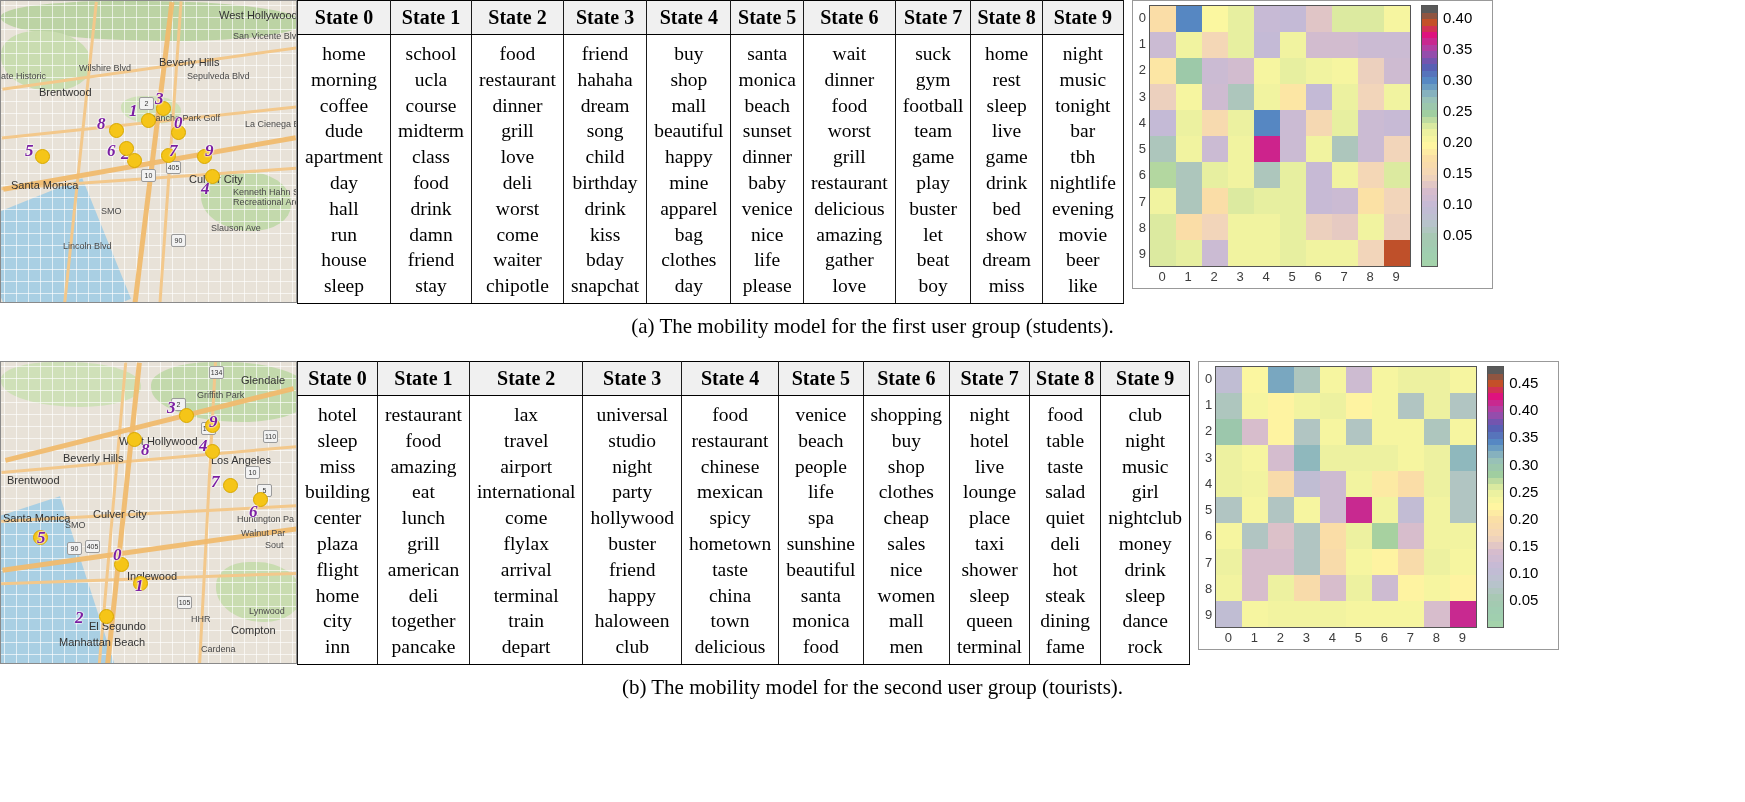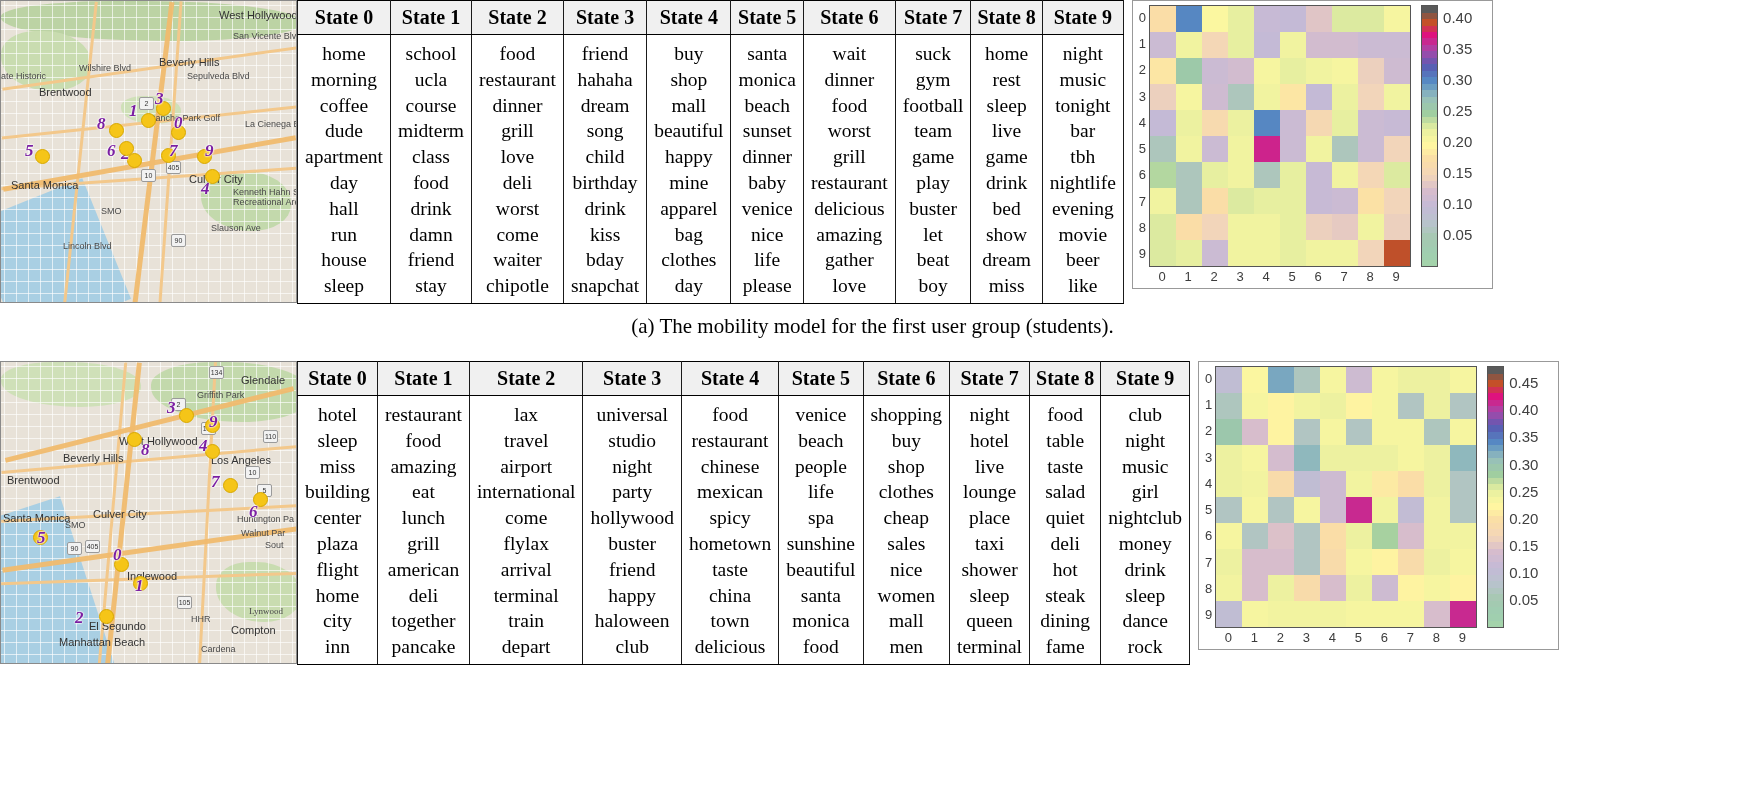--- a/index.html
+++ b/index.html
@@ -48,21 +48,21 @@
   .grid-col{display:flex;flex-direction:column;}
   .grid{display:grid;grid-template-columns:repeat(10,26px);grid-template-rows:repeat(10,26px);
         border:1px solid #555;box-sizing:content-box;}
   .cell{width:26px;height:26px;}
   .xlabels{display:grid;grid-template-columns:repeat(10,26px);padding-top:2px;}
   .xlabels span{font-family:"Liberation Sans",sans-serif;font-size:13px;color:#3c3c3c;text-align:center;}
   .cbar-wrap{display:flex;align-items:flex-start;padding-left:10px;}
   .cbar{width:15px;height:260px;border:1px solid #555;}
   .cbar-ticks{position:relative;height:262px;width:50px;}
   .cbar-ticks span{position:absolute;left:5px;transform:translateY(-50%);
-                   font-family:"Liberation Sans",sans-serif;font-size:15px;color:#404040;}
+                   font-family:"Liberation Sans",sans-serif;font-size:15px;color:#000000;}
 
   
   .caption{text-align:center;font-size:21px;font-family:"Liberation Serif",serif;padding:9px 0 0 0;}
   .spacer{height:22px;}
 </style>
 </head>
 <body>
 
 <div id="root">
     <div class="figure">
@@ -555,21 +555,21 @@
           <div class="maplabel big" style="left: 118px; top: 73px;">West Hollywood</div>
           <div class="maplabel big" style="left: 62px; top: 90px;">Beverly Hills</div>
           <div class="maplabel big" style="left: 210px; top: 92px;">Los Angeles</div>
           <div class="maplabel big" style="left: 6px; top: 112px;">Brentwood</div>
           <div class="maplabel big" style="left: 92px; top: 146px;">Culver City</div>
           <div class="maplabel big" style="left: 2px; top: 150px;">Santa Monica</div>
           <div class="maplabel big" style="left: 126px; top: 208px;">Inglewood</div>
           <div class="maplabel big" style="left: 88px; top: 258px;">El Segundo</div>
           <div class="maplabel big" style="left: 230px; top: 262px;">Compton</div>
           <div class="maplabel big" style="left: 58px; top: 274px;">Manhattan Beach</div>
-          <div class="maplabel" style="left: 248px; top: 244px; font-family: Liberation Serif, serif;">Lynwood</div>
+          <div class="maplabel" style="left: 248px; top: 244px;">Lynwood</div>
           <div class="maplabel" style="left: 236px; top: 152px;">Huntington Pa</div>
           <div class="maplabel" style="left: 240px; top: 166px;">Walnut Par</div>
           <div class="maplabel" style="left: 264px; top: 178px;">Sout</div>
           <div class="maplabel" style="left: 196px; top: 28px;">Griffith Park</div>
           <div class="maplabel" style="left: 64px; top: 158px;">SMO</div>
           <div class="maplabel" style="left: 190px; top: 252px;">HHR</div>
           <div class="maplabel" style="left: 200px; top: 282px;">Cardena</div>
           <div class="shield" style="left: 208px; top: 4px;">134</div>
           <div class="shield" style="left: 170px; top: 36px;">2</div>
           <div class="shield" style="left: 200px; top: 60px;">101</div>
@@ -904,14 +904,15 @@
                 <span style="top: 124.583px;">0.25</span>
                 <span style="top: 97.5px;">0.30</span>
                 <span style="top: 70.4167px;">0.35</span>
                 <span style="top: 43.3333px;">0.40</span>
                 <span style="top: 16.25px;">0.45</span>
               </div>
             </div>
           </div>
         </div>
       </div>
+      <div class="caption">(b) The mobility model for the second user group (tourists).</div>
     </div>
   </div>
 
 </body></html>

